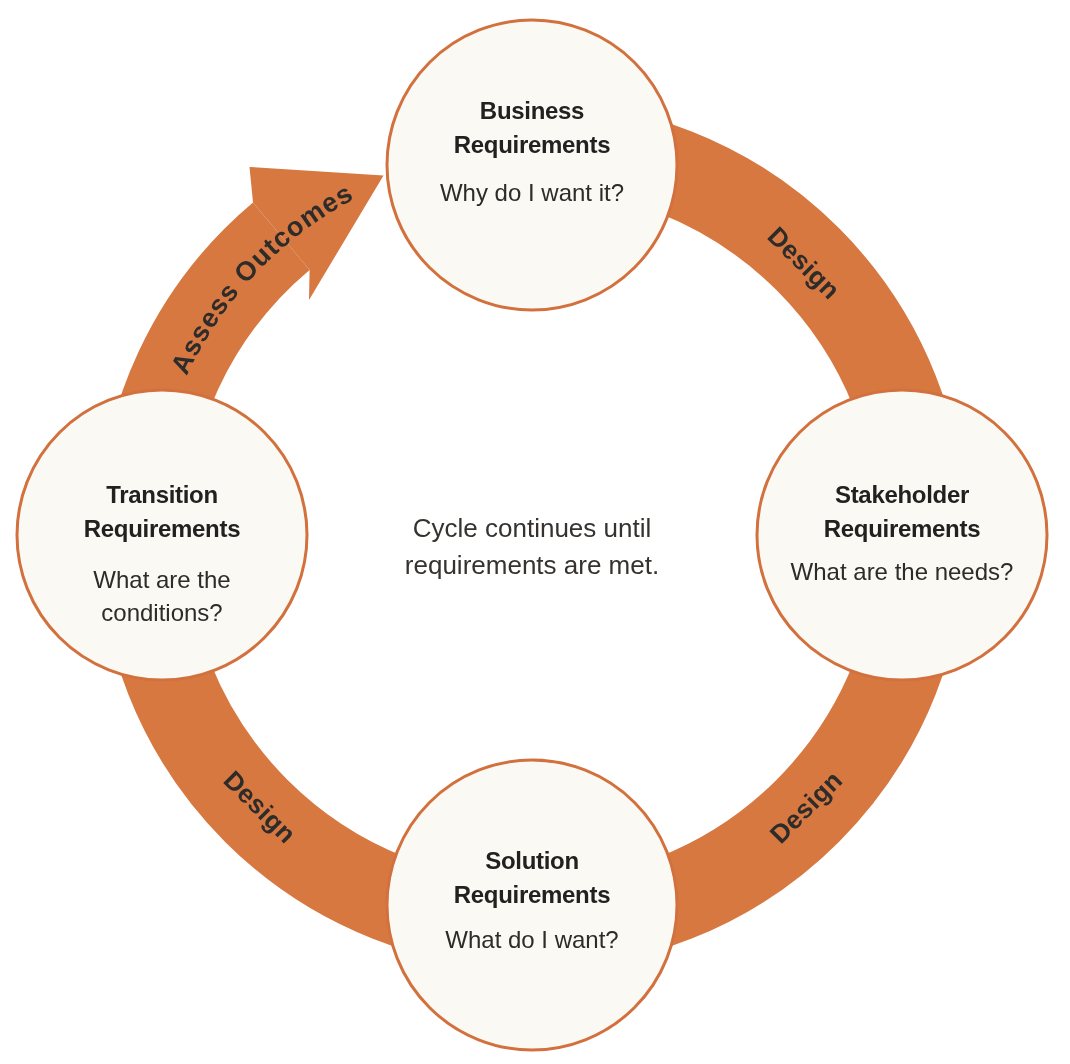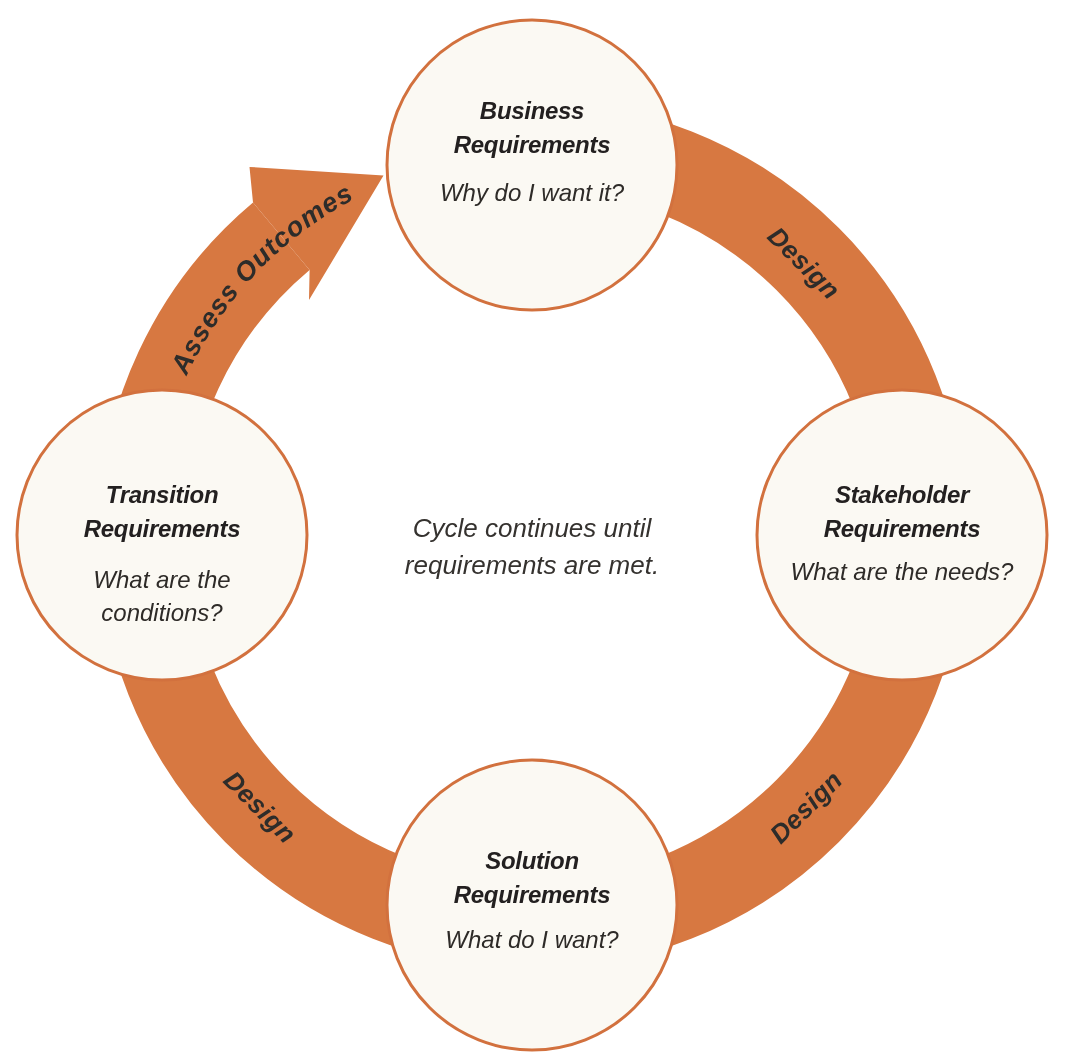--- a/index.html
+++ b/index.html
@@ -8,21 +8,20 @@
     background: var(--background, #ffffff);
     width: 1070px;
     height: 1064px;
     overflow: hidden;
     font-family: "Liberation Sans", sans-serif;
   }
   .stage {
     position: relative;
     width: 1070px;
     height: 849px;
-    font-style: italic;
   }
   svg { display: block; }
 
   .band {
     fill: none;
     stroke: var(--band, #d77841);
     stroke-width: 88;
   }
   .arrowhead {
     fill: var(--band, #d77841);

